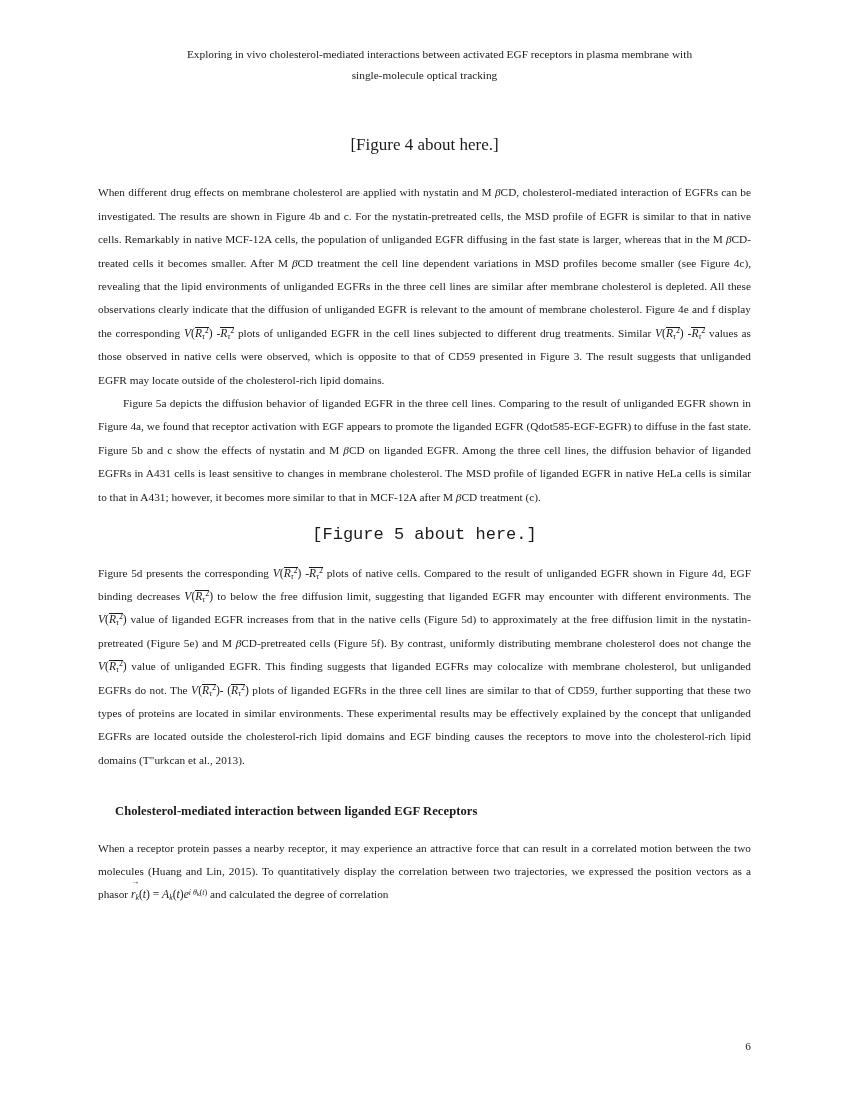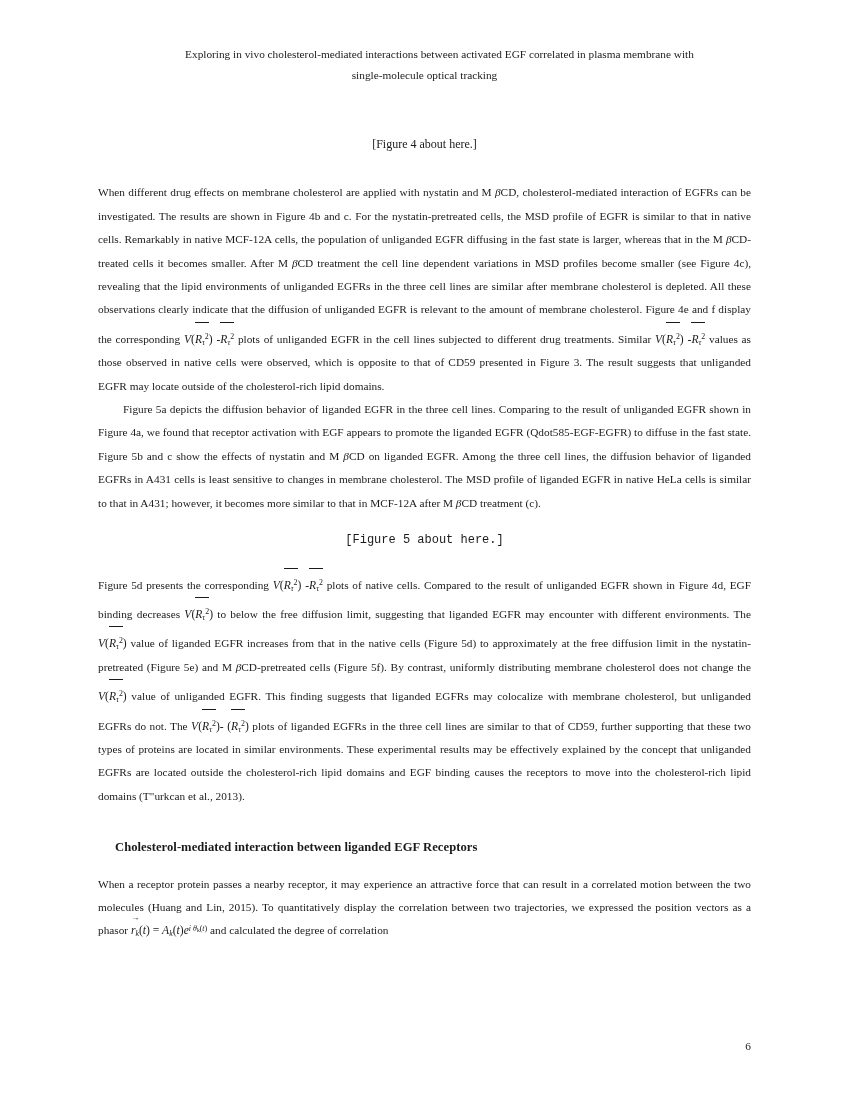--- a/index.html
+++ b/index.html
@@ -42,21 +42,21 @@
     text-align: center;
     padding-left: 30px;
   }
   .runhead .line2 {
     display: block;
     text-align: center;
   }
 
   
   .figline {
-    font-size: 12px;
+    font-size: 17px;
     text-align: center;
     line-height: 23.4px;
   }
   .figline-4 { margin-top: 47px; }
   .figline-5 { margin-top: 14px; margin-bottom: 15px; font-family: Liberation Mono, monospace; }
 
   
   p.body {
     font-size: 11.3px;
     line-height: 23.4px;
@@ -86,21 +86,21 @@
   .m {
     font-style: italic;
     font-family: "Liberation Serif", "DejaVu Serif", serif;
     white-space: nowrap;
     font-size: 11.6px;
   }
   .m .up { font-style: normal; }
   .ovl {
     display: inline-block;
     border-top: 1px solid #1a1a1a;
-    padding-top: 11px;
+    padding-top: 0px;
     line-height: 1.02;
   }
   sub.s {
     font-size: 0.68em;
     font-style: italic;
     vertical-align: -0.28em;
     line-height: 0;
   }
   sup.s {
     font-size: 0.68em;
@@ -135,21 +135,21 @@
     text-align: right;
   }
 </style>
 </head>
 <body>
 
 <div class="page">
   <div class="content">
 
     <div class="runhead">
-      <span class="line1">Exploring in vivo cholesterol-mediated interactions between activated EGF correlated in plasma membrane with</span>
+      <span class="line1">Exploring in vivo cholesterol-mediated interactions between activated EGF receptors in plasma membrane with</span>
       <span class="line2">single-molecule optical tracking</span>
     </div>
 
     <div class="figline figline-4">[Figure 4 about here.]</div>
 
     <p class="body p1"><span>When different drug effects on membrane cholesterol are applied with nystatin and M </span><span class="beta">β</span><span>CD, cholesterol-mediated interaction of EGFRs can be investigated. The results are shown in Figure 4b and c. For the nystatin-pretreated cells, the MSD profile of EGFR is similar to that in native cells. Remarkably in native MCF-12A cells, the population of unliganded EGFR diffusing in the fast state is larger, whereas that in the M </span><span class="beta">β</span><span>CD-treated cells it becomes smaller. After M </span><span class="beta">β</span><span>CD treatment the cell line dependent variations in MSD profiles become smaller (see Figure 4c), revealing that the lipid environments of unliganded EGFRs in the three cell lines are similar after membrane cholesterol is depleted. All these observations clearly indicate that the diffusion of unliganded EGFR is relevant to the amount of membrane cholesterol. Figure 4e and f display the corresponding </span><span class="m"><span>V</span><span class="up">(</span><span class="ovl"><span>R</span><sub class="s">τ</sub><sup class="s">2</sup></span><span class="up">)</span> <span class="up">-</span><span class="ovl"><span>R</span><sub class="s">τ</sub><sup class="s">2</sup></span></span><span> plots of unliganded EGFR in the cell lines subjected to different drug treatments. Similar </span><span class="m"><span>V</span><span class="up">(</span><span class="ovl"><span>R</span><sub class="s">τ</sub><sup class="s">2</sup></span><span class="up">)</span> <span class="up">-</span><span class="ovl"><span>R</span><sub class="s">τ</sub><sup class="s">2</sup></span></span><span> values as those observed in native cells were observed, which is opposite to that of CD59 presented in Figure 3. The result suggests that unliganded EGFR may locate outside of the cholesterol-rich lipid domains.</span></p>
 
     <p class="body p2 indent"><span>Figure 5a depicts the diffusion behavior of liganded EGFR in the three cell lines. Comparing to the result of unliganded EGFR shown in Figure 4a, we found that receptor activation with EGF appears to promote the liganded EGFR (Qdot585-EGF-EGFR) to diffuse in the fast state. Figure 5b and c show the effects of nystatin and M </span><span class="beta">β</span><span>CD on liganded EGFR. Among the three cell lines, the diffusion behavior of liganded EGFRs in A431 cells is least sensitive to changes in membrane cholesterol. The MSD profile of liganded EGFR in native HeLa cells is similar to that in A431; however, it becomes more similar to that in MCF-12A after M </span><span class="beta">β</span><span>CD treatment (c).</span></p>
 
     <div class="figline figline-5">[Figure 5 about here.]</div>

